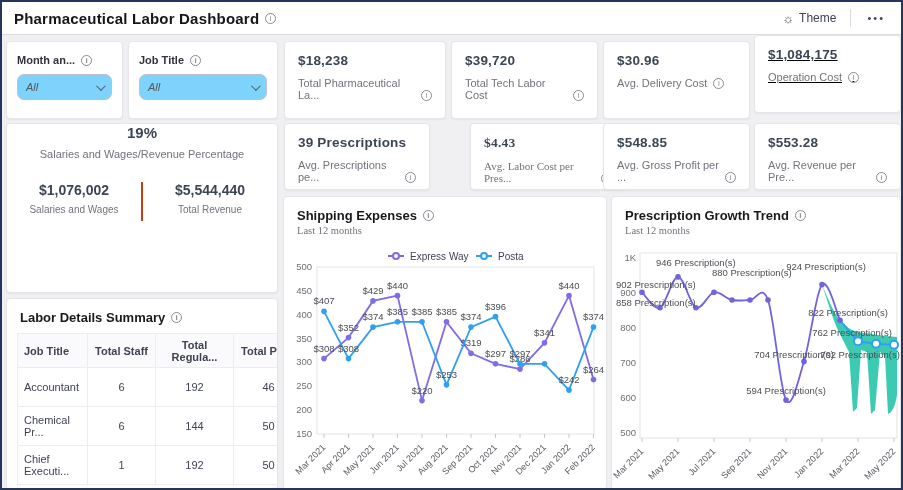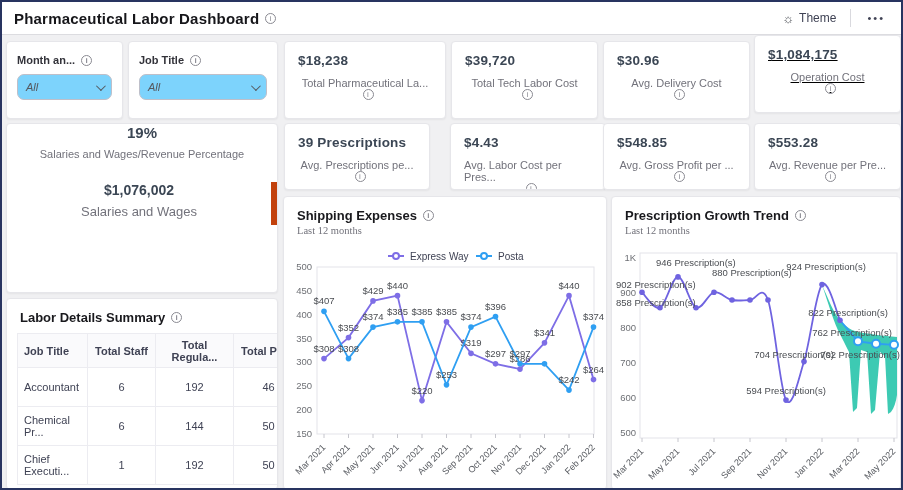--- a/index.html
+++ b/index.html
@@ -26,30 +26,30 @@
   .f-label { font-size:11px; font-weight:bold; color:#33333a; display:flex; align-items:center;
              margin:12px 0 8px 10px; }
   .select { height:26px; border:1px solid #bfbfc9; border-radius:7px; background:#7dd3fc;
             margin:0 10px; display:flex; align-items:center; padding:0 8px; cursor:pointer; }
   .select .val { font-size:11px; font-style:italic; color:#55585e; }
   .chev { margin-left:auto; width:7px; height:7px; border-right:1.5px solid #55585e;
           border-bottom:1.5px solid #55585e; transform:rotate(45deg) translateY(-2px); }
   
   .kpi { padding:11px 13px; }
   .kpi .v { font-size:13.5px; font-weight:bold; color:#3b4654; letter-spacing:.2px; }
-  .kpi .l { font-size:11px; color:#72727b; margin-top:9px; display:flex; align-items:center;flex-direction:column; }
+  .kpi .l { font-size:11px; color:#72727b; margin-top:9px; display:flex; align-items:flex-end; }
   
   #salary { text-align:center; }
   #salary .pct { font-size:15px; font-weight:bold; color:#3b4654; }
   #salary .pct-l { font-size:11px; color:#72727b; margin-top:7px; }
   #salary .row { display:flex; margin-top:22px; }
   #salary .cell { flex:1; }
-  #salary .cell.lft { border-right:6px solid #c2410c; }
+  #salary .cell.lft { border-right:2px solid #c2410c; }
   #salary .cv { font-size:14px; font-weight:bold; color:#3b4654; }
-  #salary .cl { font-size:13px; color:#72727b; margin-top:6px; padding-bottom:6px;text-align:center; }
+  #salary .cl { font-size:10px; color:#72727b; margin-top:6px; padding-bottom:6px;text-align:center; }
   
   .c-title { font-size:13px; font-weight:bold; color:#19191d; display:flex; align-items:center;
              margin:11px 12px 2px 13px; }
   .c-sub { font-size:10.5px; color:#72727b; margin-left:13px;font-family:Liberation Serif, serif; }
   
   #labor .c-title { margin-bottom:8px; }
   table { border-collapse:collapse; margin-left:10px; width:286px; table-layout:fixed; }
   th,td { font-size:11px; color:#3f4254; border:1px solid #ececf1; padding:0 6px; }
   th { background:#fafafc; font-weight:bold; text-align:left; height:34px; }
   td { height:39px; }
@@ -125,21 +125,21 @@
       </div>
   </div>
 
   <div class="card kpi" style="left:282px;top:121px;width:146px;height:67px;">
     <div class="v">39 Prescriptions</div>
     <div class="l">
         <span>Avg. Prescriptions pe...</span>
         <span class="info">i</span>
       </div>
   </div>
-  <div class="card kpi" style="left:448px;top:121px;width:156px;height:67px;">
+  <div class="card kpi" style="left:468px;top:121px;width:156px;height:67px;font-family:Liberation Serif, serif;">
     <div class="v">$4.43</div>
     <div class="l">
         <span>Avg. Labor Cost per Pres...</span>
         <span class="info">i</span>
       </div>
   </div>
   <div class="card kpi" style="left:601px;top:121px;width:147px;height:67px;">
     <div class="v">$548.85</div>
     <div class="l">
         <span>Avg. Gross Profit per ...</span>
@@ -154,20 +154,24 @@
       </div>
   </div>
 
   <div class="card" id="salary" style="left:4px;top:121px;width:272px;height:170px;">
     <div class="pct">19%</div>
     <div class="pct-l">Salaries and Wages/Revenue Percentage</div>
     <div class="row">
       <div class="cell lft">
         <div class="cv">$1,076,002</div>
         <div class="cl">Salaries and Wages</div>
+      </div>
+      <div class="cell">
+        <div class="cv">$5,544,440</div>
+        <div class="cl">Total Revenue</div>
       </div>
     </div>
   </div>
 
   <div class="card" id="labor" style="left:4px;top:296px;width:272px;height:192px;">
     <div class="c-title">
       <span>Labor Details Summary</span>
         <span class="info">i</span>
     </div>
     <table>

